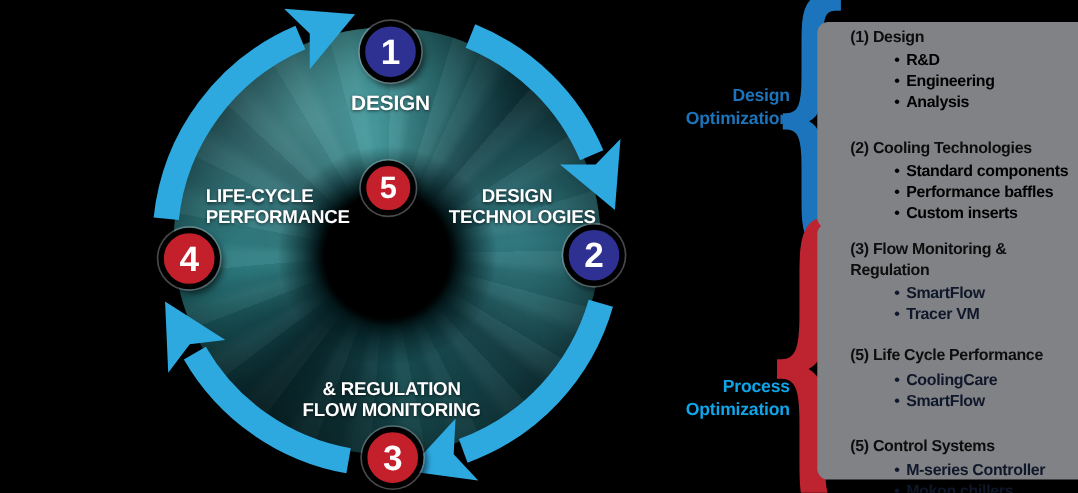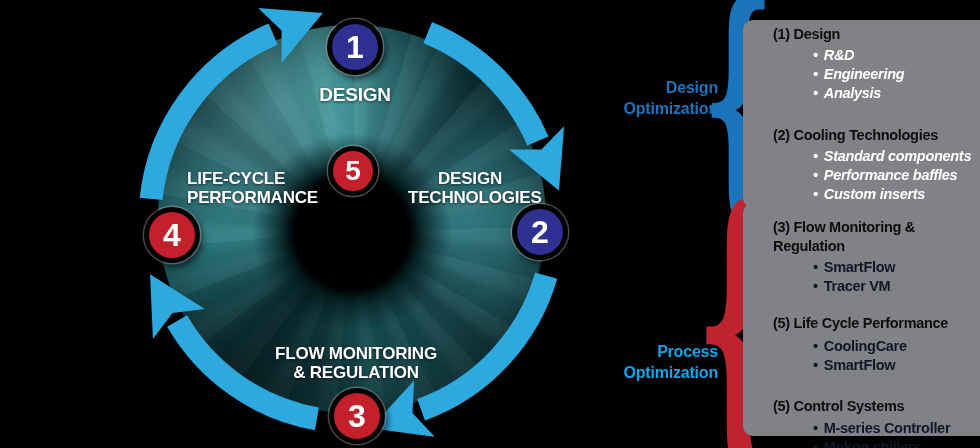--- a/index.html
+++ b/index.html
@@ -55,21 +55,21 @@
   .brace-process{left:714px;top:201px;width:48px;height:236px;font-size:300px;color:#BE2430;}
 
   
   .panel{position:absolute;left:743px;width:237px;background:#808285;
          border-radius:10px 0 0 10px;box-sizing:border-box;padding:5px 4px 0 30px;}
   .panel-top{top:4px;height:188px;margin-top:16px;}
   .panel-bottom{top:203px;height:233px;padding-top:8px;}
   .sec-title{color:#0d0d0d;font-weight:bold;font-size:14.5px;line-height:19px;letter-spacing:-0.3px;}
   .bullet{padding-left:40px;font-weight:bold;font-size:14.5px;line-height:19px;letter-spacing:-0.3px;}
   .bullet .dot{margin-right:6px;}
-  .blue-txt{color:#ffffff;font-style:italic;}
+  .blue-txt{color:#000000;}
   .red-txt{color:#0f172a;}
   .bl-first{margin-top:2px;}
   .mt-h2{margin-top:23px;}
   .mt-h4{margin-top:18px;}
   .mt-h5{margin-top:22px;}
   .mt-b3{margin-top:7px;}
   .mt-b4{margin-top:4px;}
   .mt-b5{margin-top:3px;}
 </style>
 </head>
@@ -100,22 +100,22 @@
 <div class="stage-circle c5">5</div>
 
 <div class="lbl lbl-design">
   <div>DESIGN</div>
 </div>
 <div class="lbl lbl-cooling">
   <div>DESIGN</div>
   <div>TECHNOLOGIES</div>
 </div>
 <div class="lbl lbl-flow">
+  <div>&amp; REGULATION</div>
   <div>FLOW MONITORING</div>
-  <div>&amp; REGULATION</div>
 </div>
 <div class="lbl lbl-life">
   <div>LIFE-CYCLE</div>
   <div>PERFORMANCE</div>
 </div>
 
 <div class="opt opt-design">
   <div>Design</div>
   <div>Optimization</div>
 </div>

